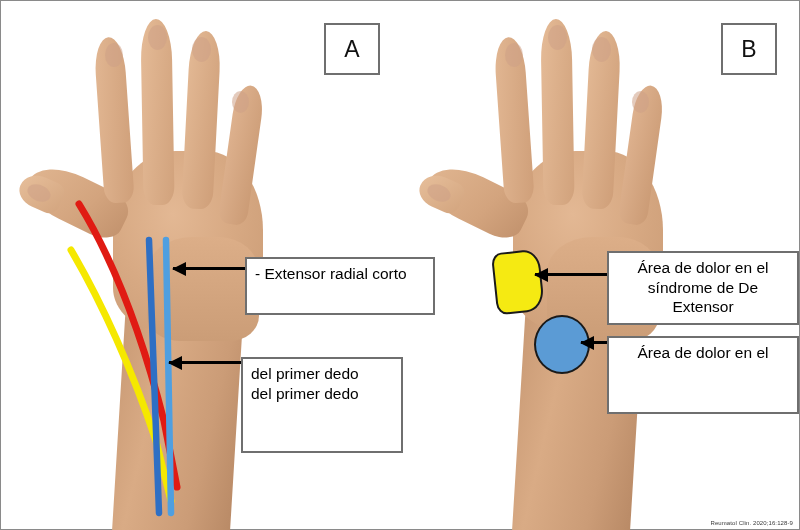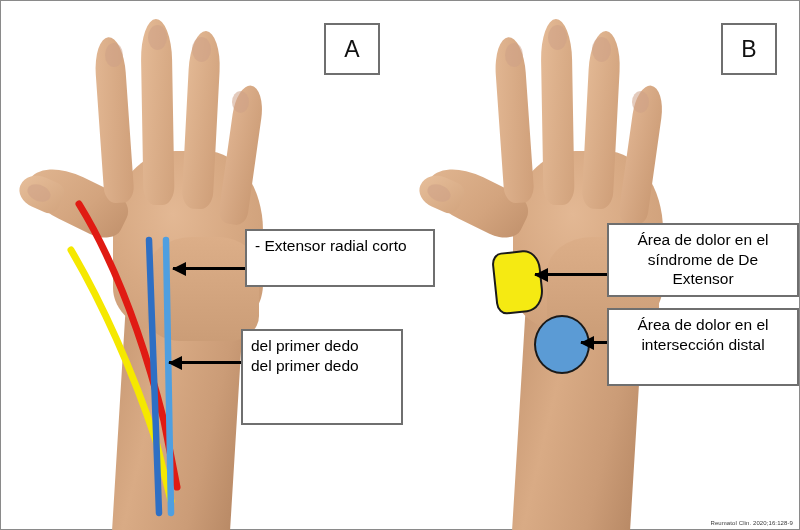--- a/index.html
+++ b/index.html
@@ -73,21 +73,21 @@
   }
   .pain-circle{
     position:absolute;left:133px;top:314px;width:52px;height:55px;
     background:#5b9bd5;border:2px solid #1a1a1a;border-radius:50%;
   }
 
   
   .callout{
     position:absolute;background:#ffffff;border:2px solid #6f6f6f;
     color:#000;font-size:15.5px;line-height:1.26;
-    padding:5px 8px;box-sizing:border-box;
+    padding:5px 8px;box-sizing:border-box;margin-top:28px;
   }
   .callout.center{text-align:center;}
   .panel-tag{
     position:absolute;background:#ffffff;border:2px solid #6f6f6f;
     display:flex;align-items:center;justify-content:center;
     font-size:23px;color:#111;
   }
   #tag-a{left:323px;top:22px;width:52px;height:48px;}
   #tag-b{left:320px;top:22px;width:52px;height:48px;}
 
@@ -188,18 +188,17 @@
     <div class="arrow" id="arrow-4"></div>
 
     <div class="callout center" id="box-quervain">
       <div>Área de dolor en el</div>
       <div>síndrome de De</div>
       <div>Extensor</div>
     </div>
 
     <div class="callout center" id="box-interseccion">
       <div>Área de dolor en el</div>
-      <div>intersección distal</div>
     </div>
   </div>
 
   <div id="citation">Reumatol Clin. 2020;16:128-9</div>
 </div>
 
 </body></html>

